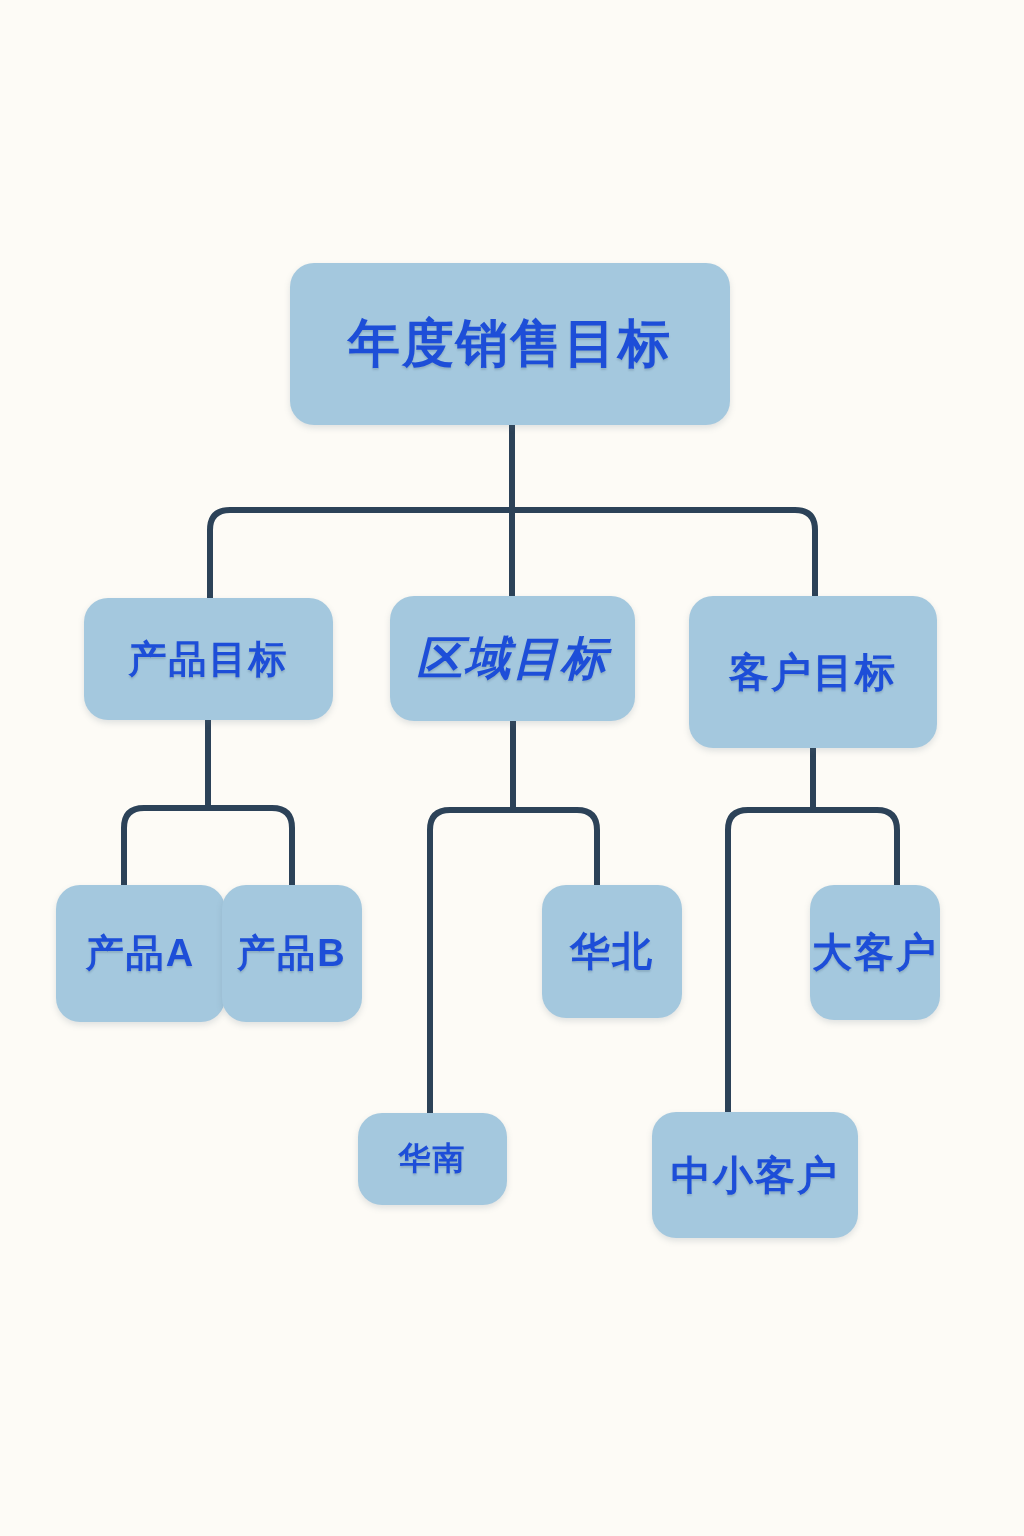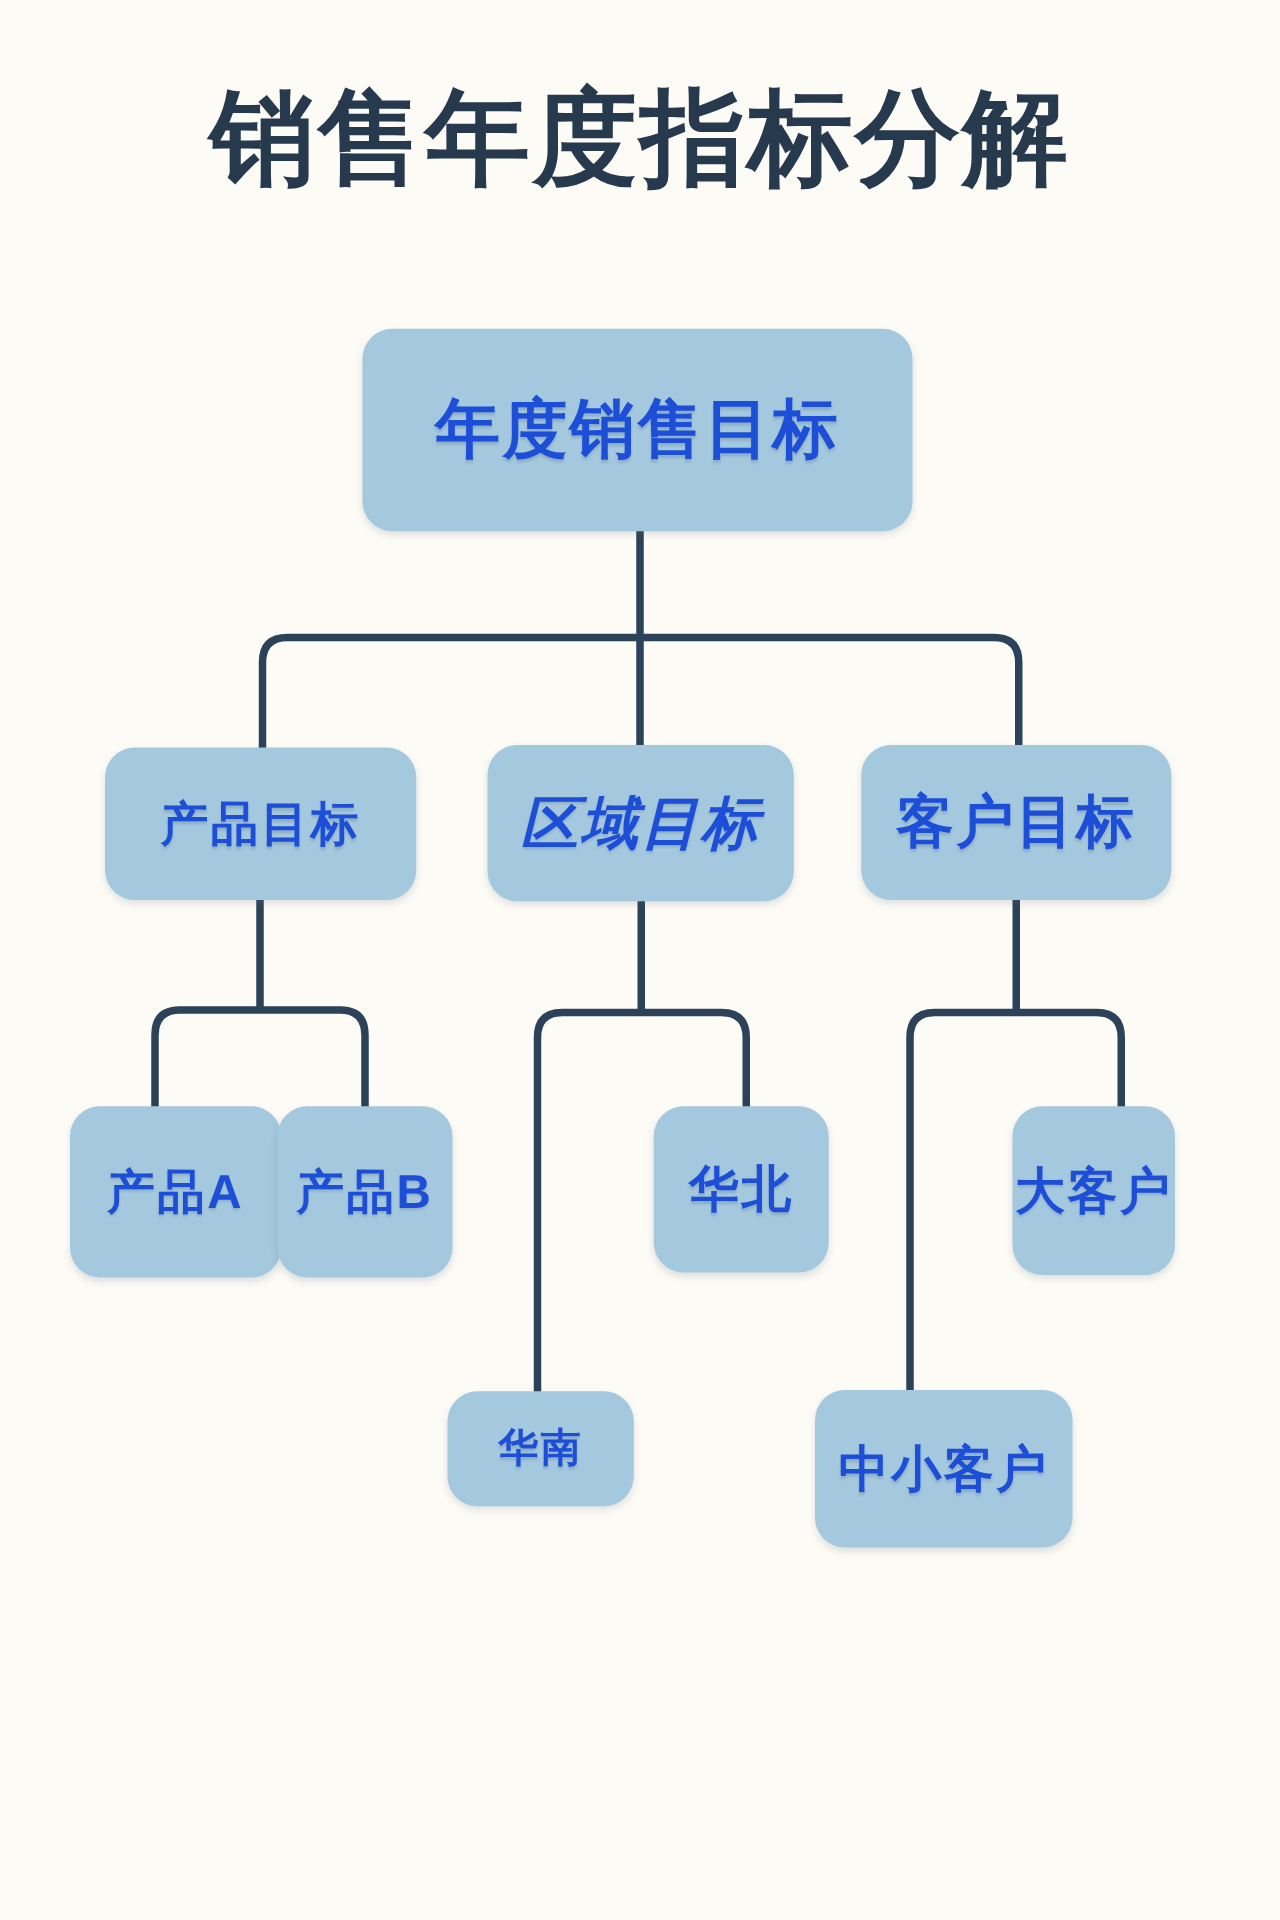--- a/index.html
+++ b/index.html
@@ -48,44 +48,43 @@
     letter-spacing: 2px;
     box-shadow: 0 3px 6px rgba(90, 110, 130, 0.18);
     text-shadow: 0 2px 2px rgba(25, 45, 65, 0.16);
     white-space: nowrap;
   }
 </style>
 </head>
 <body>
 
 <div class="canvas">
-  <h1 class="title">销售年度指标分解</h1>
   <svg id="connectors" xmlns="http://www.w3.org/2000/svg" viewBox="0 0 1024 1536">
       <path d="M 512 423 V 510 M 512 510 H 230 Q 210 510 210 530 V 600 M 512 510 V 598 M 512 510 H 795 Q 815 510 815 530 V 598 M 208 718 V 808 M 208 808 H 144 Q 124 808 124 828 V 887 M 208 808 H 272 Q 292 808 292 828 V 887 M 513 719 V 810 M 513 810 H 450 Q 430 810 430 830 V 1115 M 513 810 H 577 Q 597 810 597 830 V 887 M 813 718 V 810 M 813 810 H 748 Q 728 810 728 830 V 1114 M 813 810 H 877 Q 897 810 897 830 V 887" fill="none" stroke="#2c4258" stroke-width="6" stroke-linecap="butt"></path>
     </svg>
   <div id="nodes">
       <div class="node" style="left: 290px; top: 263px; width: 440px; height: 162px; font-size: 52px;">
         <span>年度销售目标</span>
       </div>
       <div class="node" style="left: 84px; top: 598px; width: 249px; height: 122px; font-size: 38px;">
         <span>产品目标</span>
       </div>
       <div class="node" style="left: 390px; top: 596px; width: 245px; height: 125px; font-size: 46px; font-style: italic;">
         <span>区域目标</span>
       </div>
-      <div class="node" style="left: 689px; top: 596px; width: 248px; height: 124px; font-size: 46px;">
+      <div class="node" style="left: 689px; top: 596px; width: 248px; height: 152px; font-size: 40px;">
         <span>客户目标</span>
       </div>
       <div class="node" style="left: 56px; top: 885px; width: 169px; height: 137px; font-size: 38px;">
         <span>产品A</span>
       </div>
       <div class="node" style="left: 222px; top: 885px; width: 140px; height: 137px; font-size: 38px;">
         <span>产品B</span>
       </div>
-      <div class="node" style="left: 523px; top: 885px; width: 140px; height: 133px; font-size: 40px;">
+      <div class="node" style="left: 542px; top: 885px; width: 140px; height: 133px; font-size: 40px;">
         <span>华北</span>
       </div>
       <div class="node" style="left: 810px; top: 885px; width: 130px; height: 135px; font-size: 40px;">
         <span>大客户</span>
       </div>
       <div class="node" style="left: 358px; top: 1113px; width: 149px; height: 92px; font-size: 32px;">
         <span>华南</span>
       </div>
       <div class="node" style="left: 652px; top: 1112px; width: 206px; height: 126px; font-size: 40px;">
         <span>中小客户</span>

